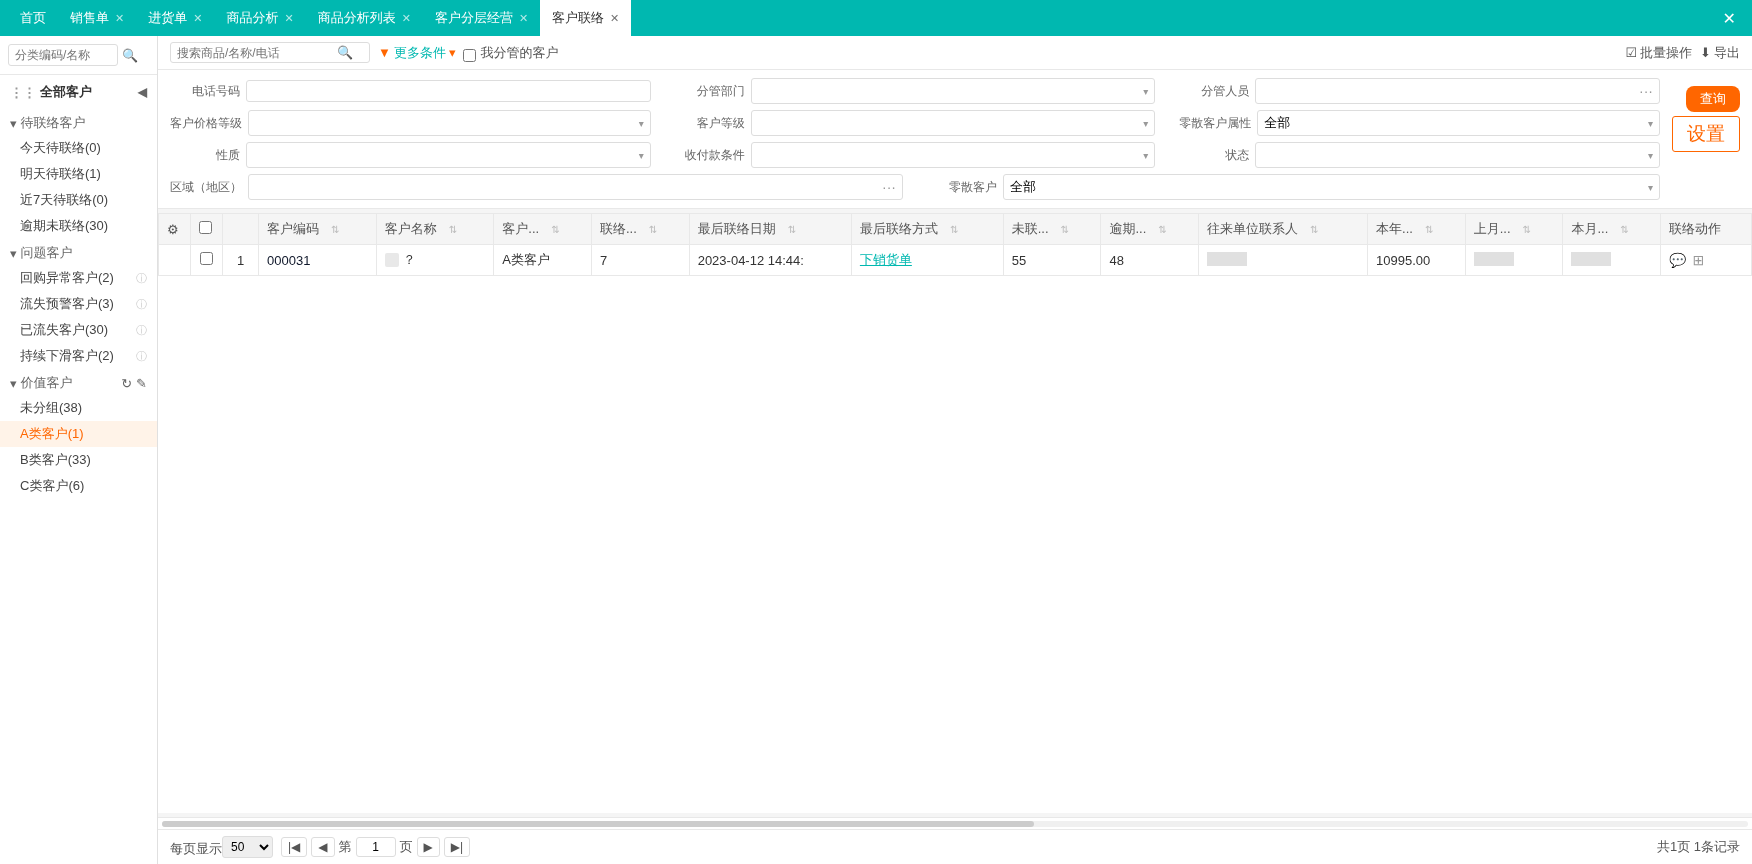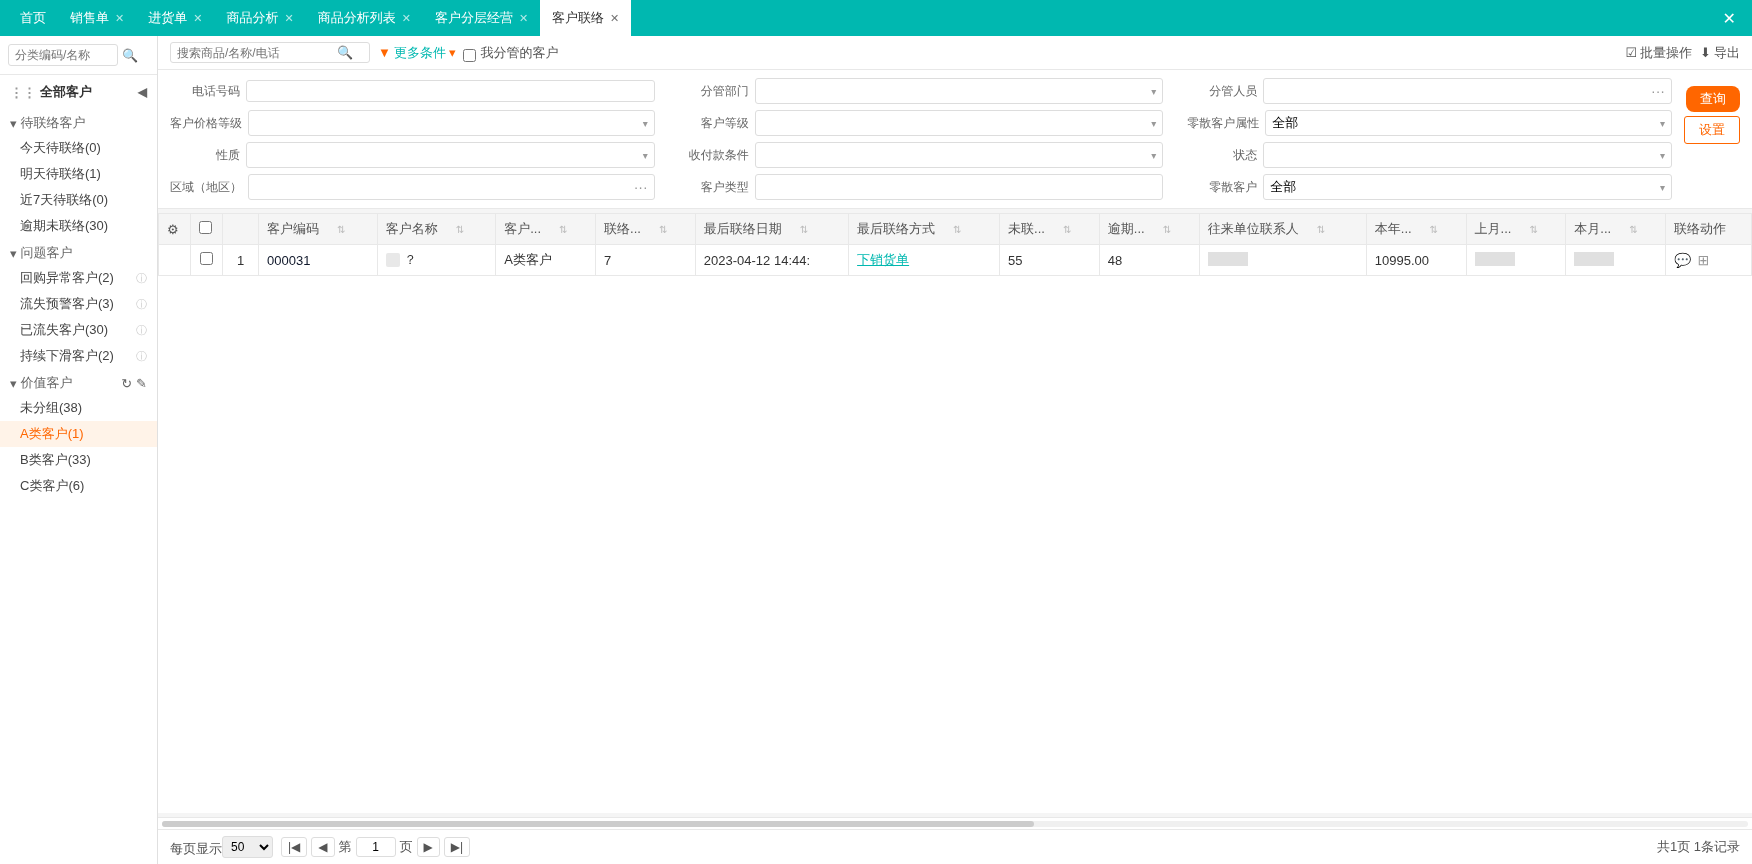--- a/index.html
+++ b/index.html
@@ -245,21 +245,21 @@
       text-align: left;
       color: #555;
       white-space: nowrap;
       font-weight: normal;
       position: sticky;
       top: 0;
     }
     .data-table th .col-header {
       display: flex;
       align-items: center;
-      gap: 18px;
+      gap: 12px;
     }
     .data-table th .sort-icon { color: #bbb; font-size: 10px; }
     .data-table td {
       border: 1px solid #e8e8e8;
       padding: 6px 8px;
       color: #333;
       white-space: nowrap;
     }
     .settings-col { width: 32px; text-align: center; }
     .checkbox-col { width: 32px; text-align: center; }
@@ -352,21 +352,21 @@
       cursor: pointer;
       font-size: 13px;
     }
     .btn-outline {
       background: white;
       color: #f60;
       border: 1px solid #f60;
       border-radius: 3px;
       padding: 4px 14px;
       cursor: pointer;
-      font-size: 13px;
+      font-size: 19px;
     }
 
     .query-settings {
       display: flex;
       flex-direction: column;
       gap: 4px;
       padding: 8px 0;
       align-items: flex-end;
     }
 
@@ -604,26 +604,20 @@
 
             <div class="filter-row">
               <div class="filter-item">
                 <span class="filter-label">区域（地区）</span>
                 <div class="filter-select" style="width:280px;">
                   <span></span>
                   <span class="dots">···</span>
                 </div>
               </div>
               <div class="filter-item">
-                <span class="filter-label">客户类型</span>
-                <div class="filter-select" style="width:260px;">
-                  <span></span>
-                </div>
-              </div>
-              <div class="filter-item">
                 <span class="filter-label">零散客户</span>
                 <div class="filter-select" style="width:260px;">
                   <span>全部</span>
                   <span class="chevron">▾</span>
                 </div>
               </div>
             </div>
           </div>
 
           <div class="query-settings">

